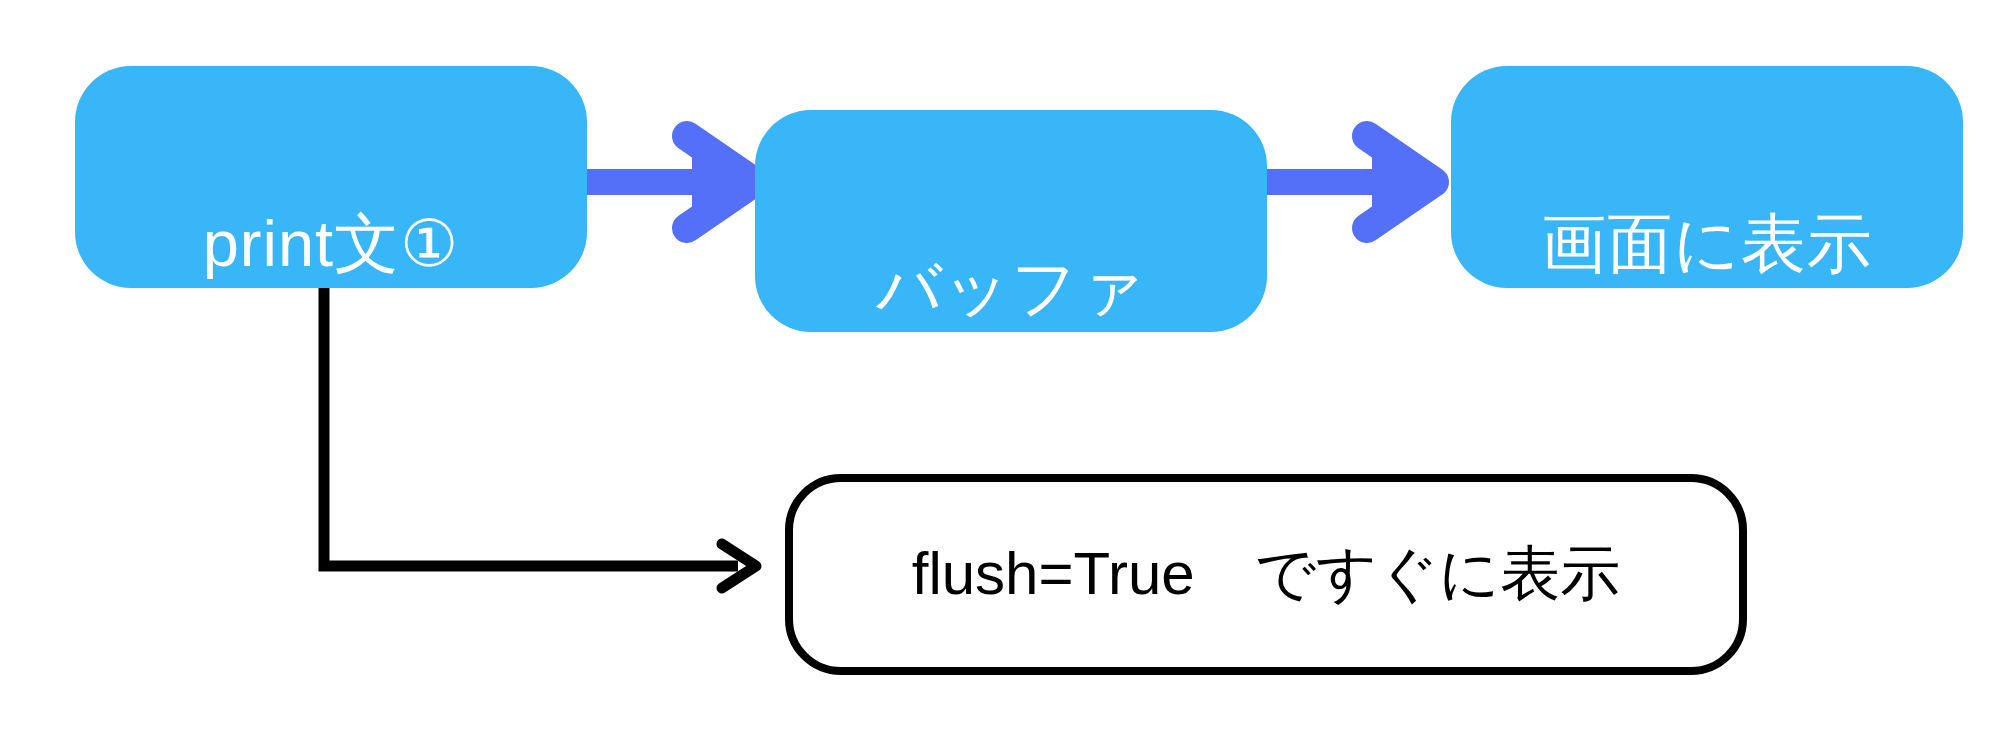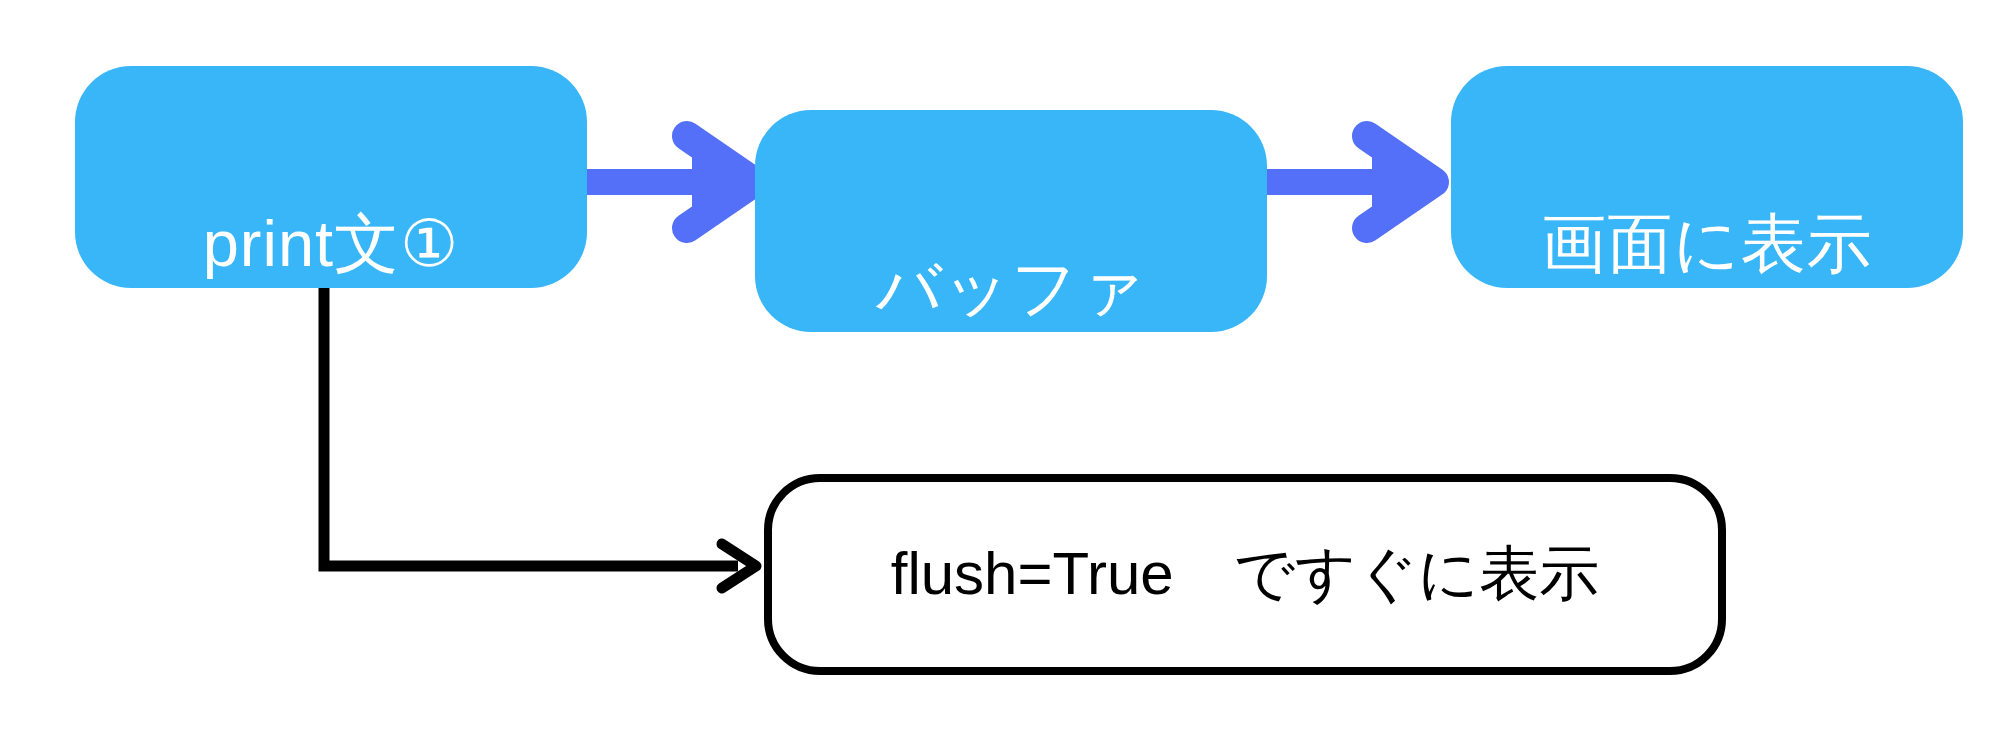--- a/index.html
+++ b/index.html
@@ -29,21 +29,21 @@
     font-size: 65px;
     letter-spacing: 1px;
     white-space: nowrap;
   }
   .node-print   { left: 75px;  }
   .node-buffer  { left: 755px; margin-top: 44px; }
   .node-display { left: 1423px; margin-left: 28px; }
 
   .callout {
     position: absolute;
-    left: 764px;
+    left: 785px;
     top: 474px;
     width: 962px;
     height: 201px;
     box-sizing: border-box;
     background: #ffffff;
     border: 8px solid #000000;
     border-radius: 56px;
     display: flex;
     align-items: center;
     justify-content: center;

